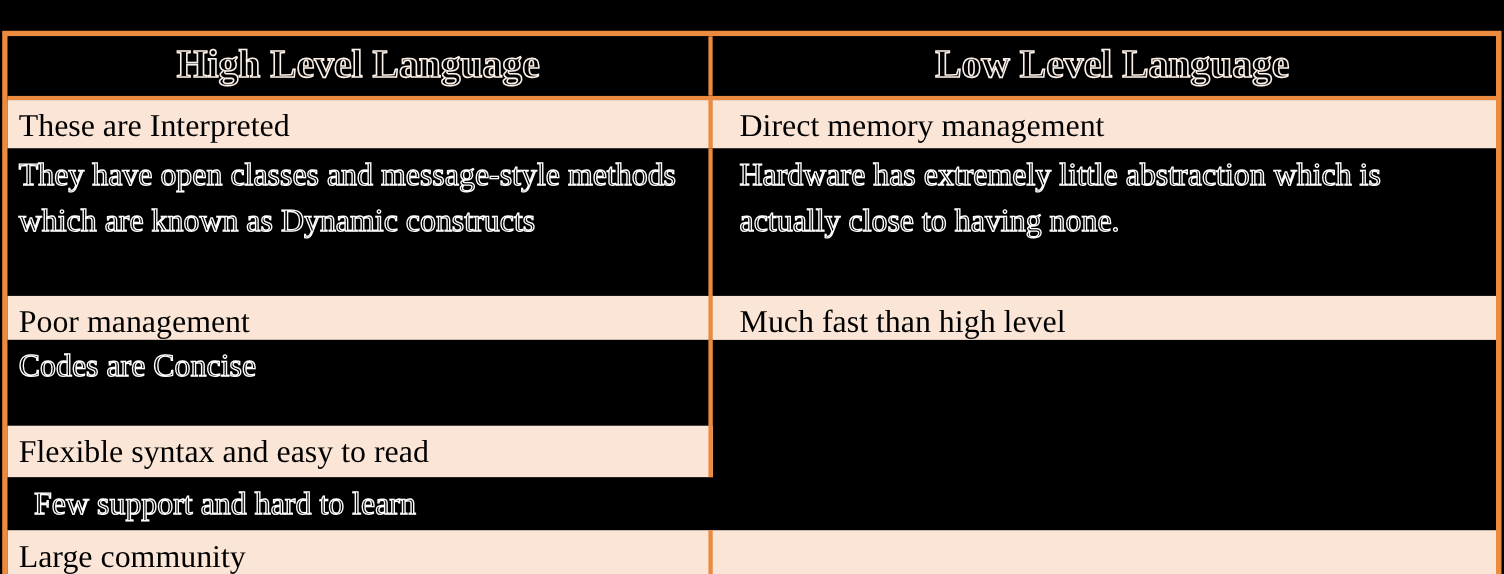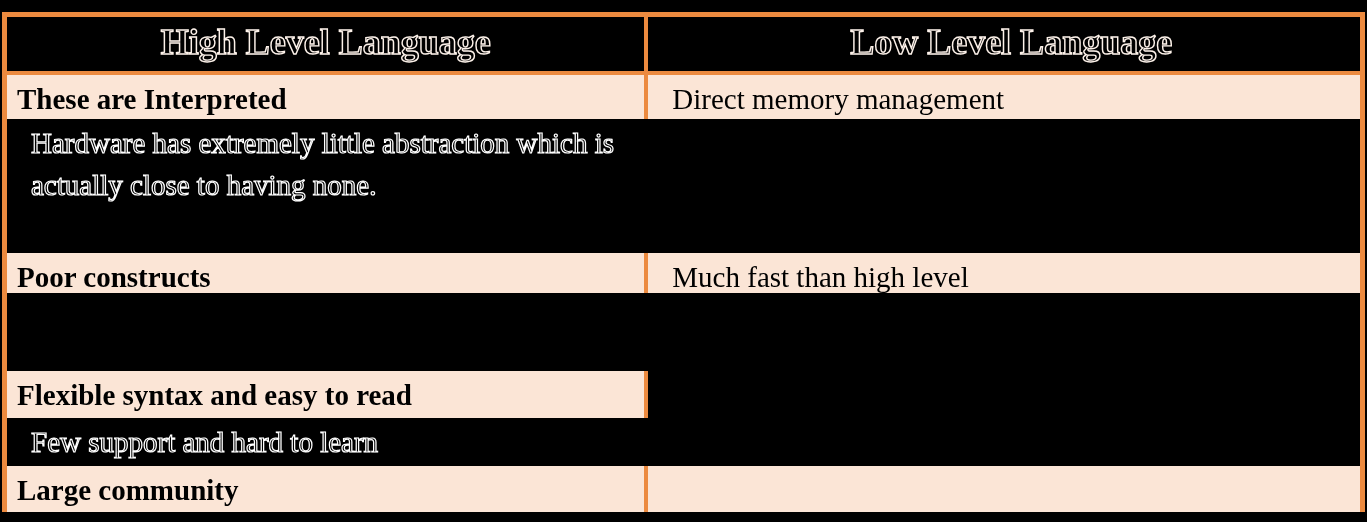--- a/index.html
+++ b/index.html
@@ -10,20 +10,21 @@
     height: 522px;
     overflow: hidden;
     font-family: "Liberation Serif", "DejaVu Serif", serif;
   }
   .slide {
     width: 1367px;
     height: 470px;
     background: #000000;
     box-sizing: border-box;
     padding: 12px 2px 10px 2px;
+    margin-top: 16px;
   }
   .table-frame {
     box-sizing: border-box;
     width: 100%;
     height: 500px;
     border: 5px solid #EC8A3F;
     background: #000000;
     display: flex;
     flex-direction: column;
   }
@@ -34,21 +35,20 @@
   }
   .cell {
     box-sizing: border-box;
     padding: 3px 10px 2px 10px;
     font-size: 29px;
     line-height: 1.45;
     overflow: hidden;
   }
   .cell.col-left {
     border-right: 4px solid #EC8A3F;
-    font-weight: bold;
   }
   .cell.col-right {
     padding-left: 24px;
   }
   .row-light .cell {
     background: #FBE5D6;
     color: #000000;
   }
   .row-dark .cell {
     background: #000000;
@@ -94,29 +94,31 @@
       <div class="cell col-left">High Level Language</div>
       <div class="cell col-right">Low Level Language</div>
     </div>
 
     <div class="trow row-light h1">
       <div class="cell col-left">These are Interpreted</div>
       <div class="cell col-right">Direct memory management</div>
     </div>
 
     <div class="trow row-dark h2">
+      <div class="cell col-left">They have open classes and message-style methods which are known as Dynamic constructs</div>
       <div class="cell col-right">Hardware has extremely little abstraction which is actually close to having none.</div>
     </div>
 
     <div class="trow row-light h3">
-      <div class="cell col-left">Poor constructs</div>
+      <div class="cell col-left">Poor management</div>
       <div class="cell col-right">Much fast than high level</div>
     </div>
 
     <div class="trow row-dark h4">
+      <div class="cell col-left">Codes are Concise</div>
     </div>
 
     <div class="trow row-light h5">
       <div class="cell col-left">Flexible syntax and easy to read</div>
     </div>
 
     <div class="trow row-dark h6">
       <div class="cell col-right">Few support and hard to learn</div>
     </div>
 

